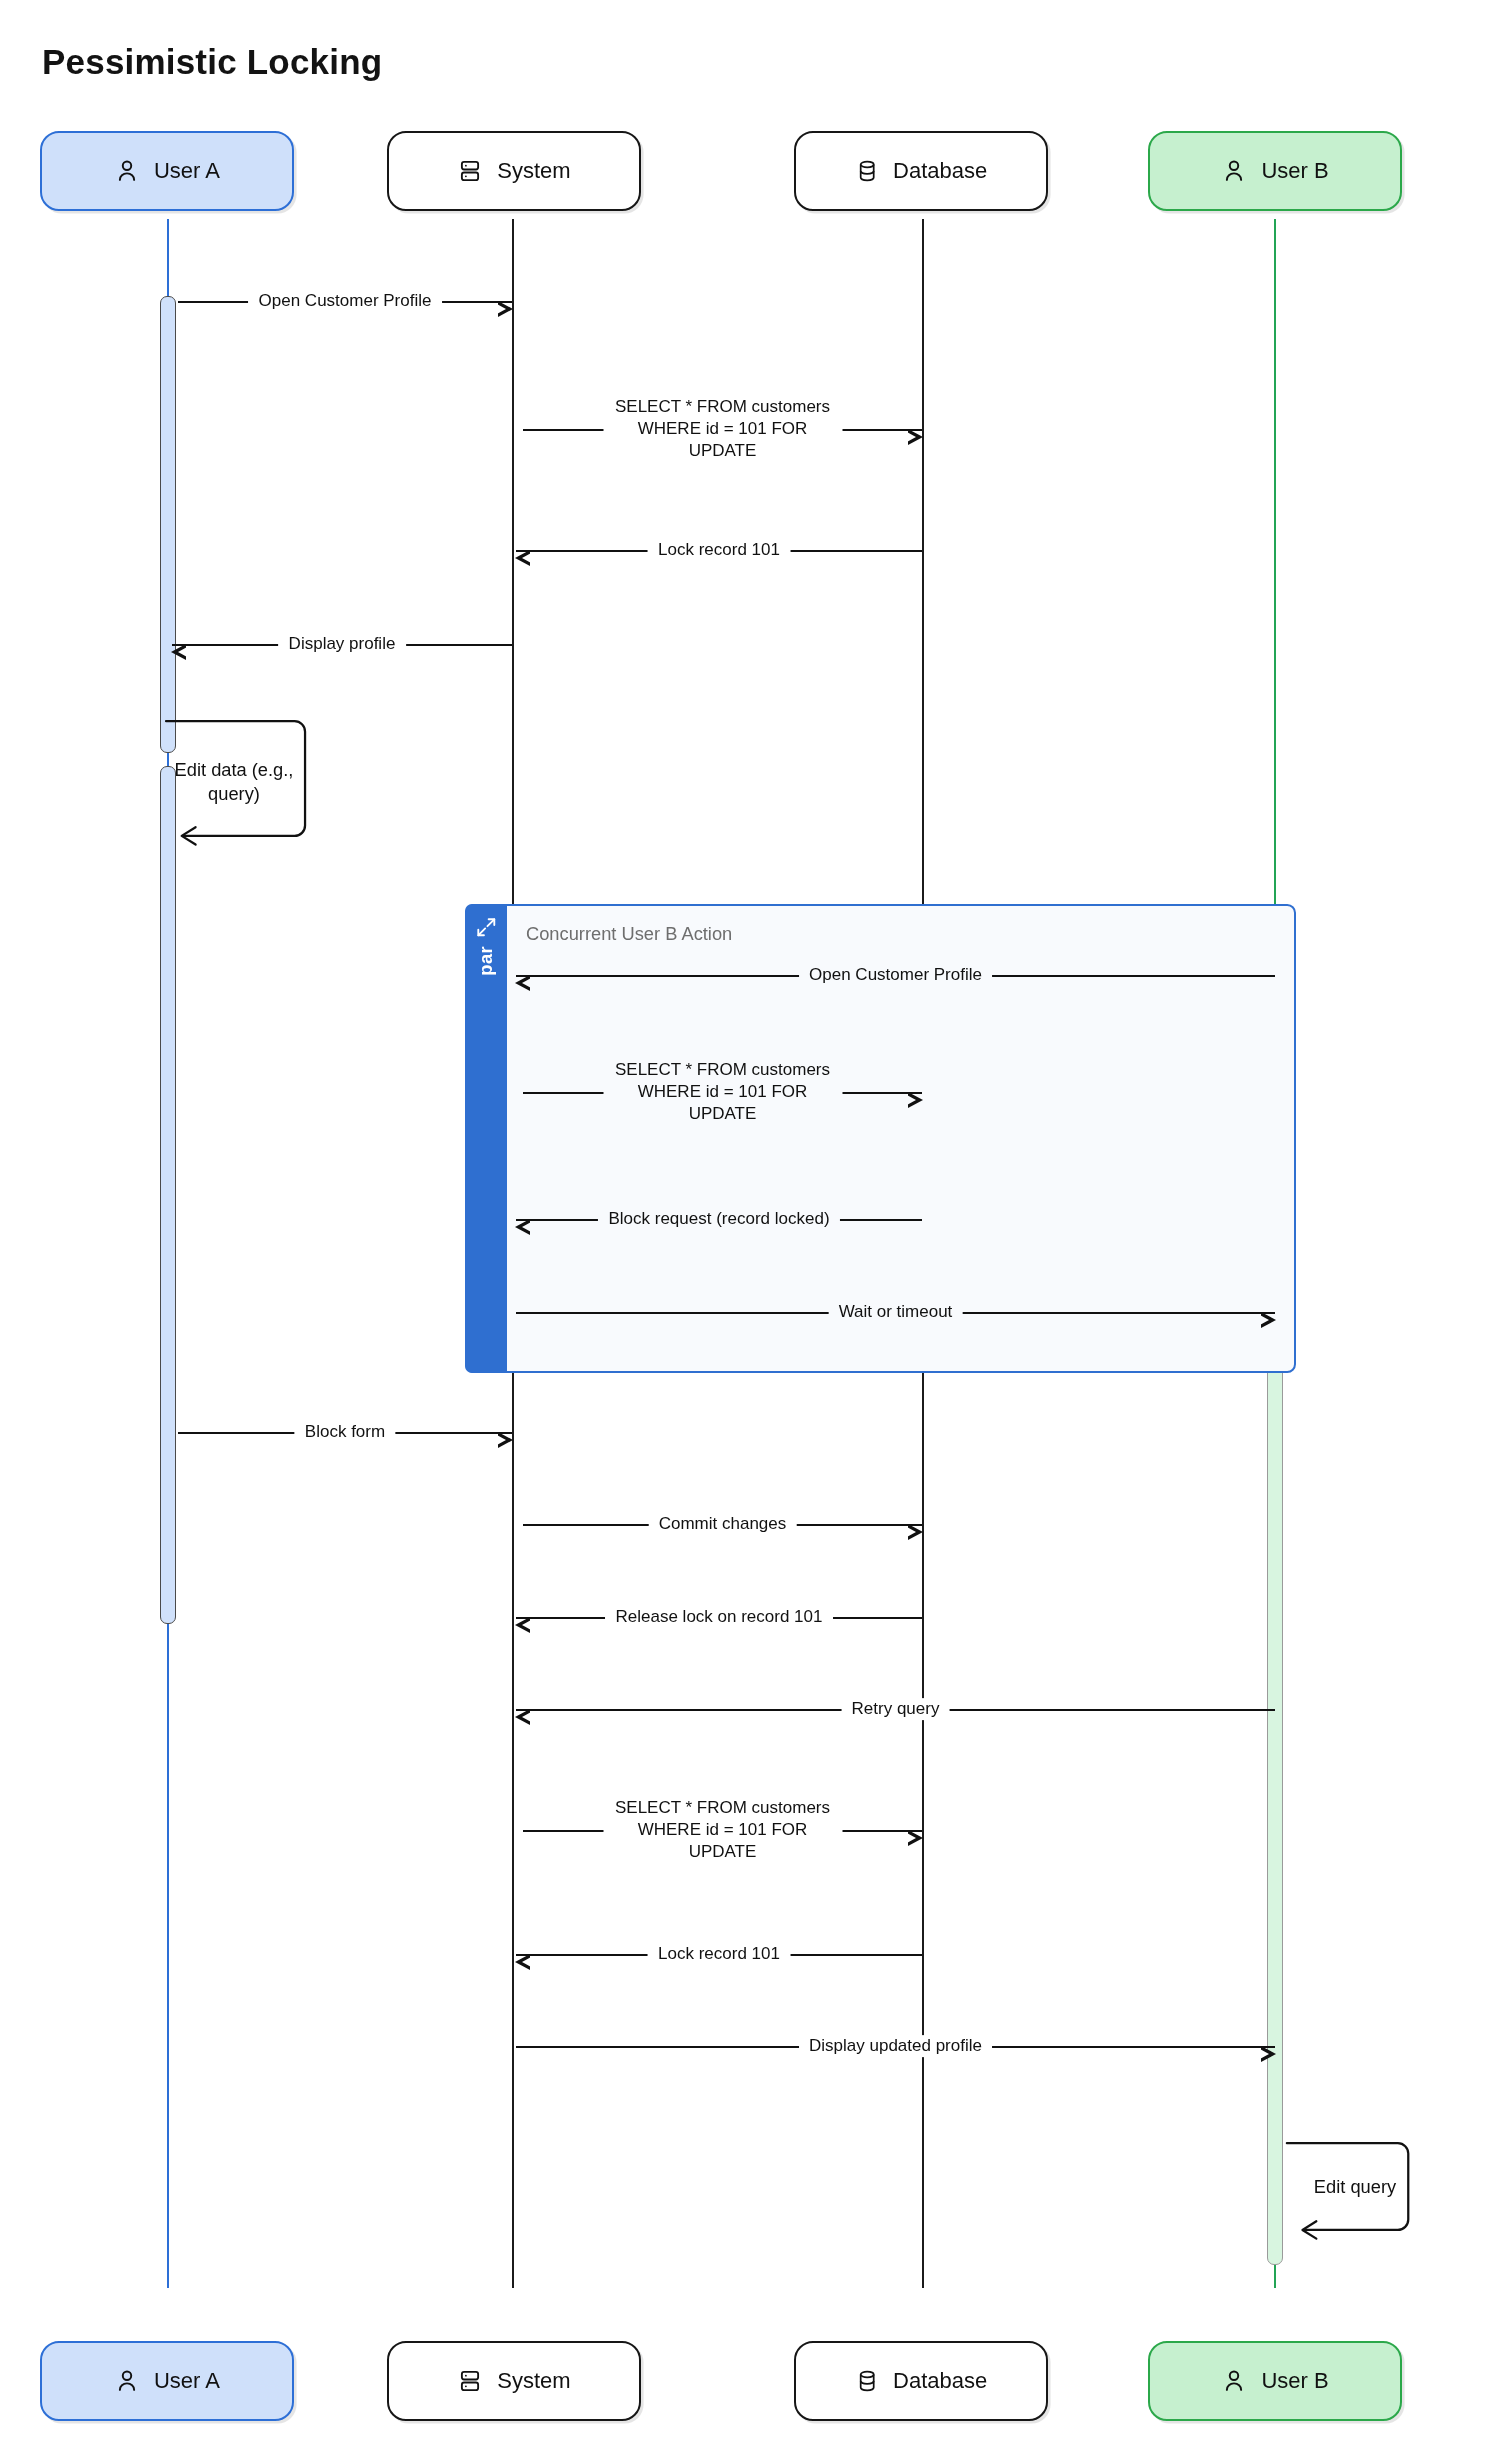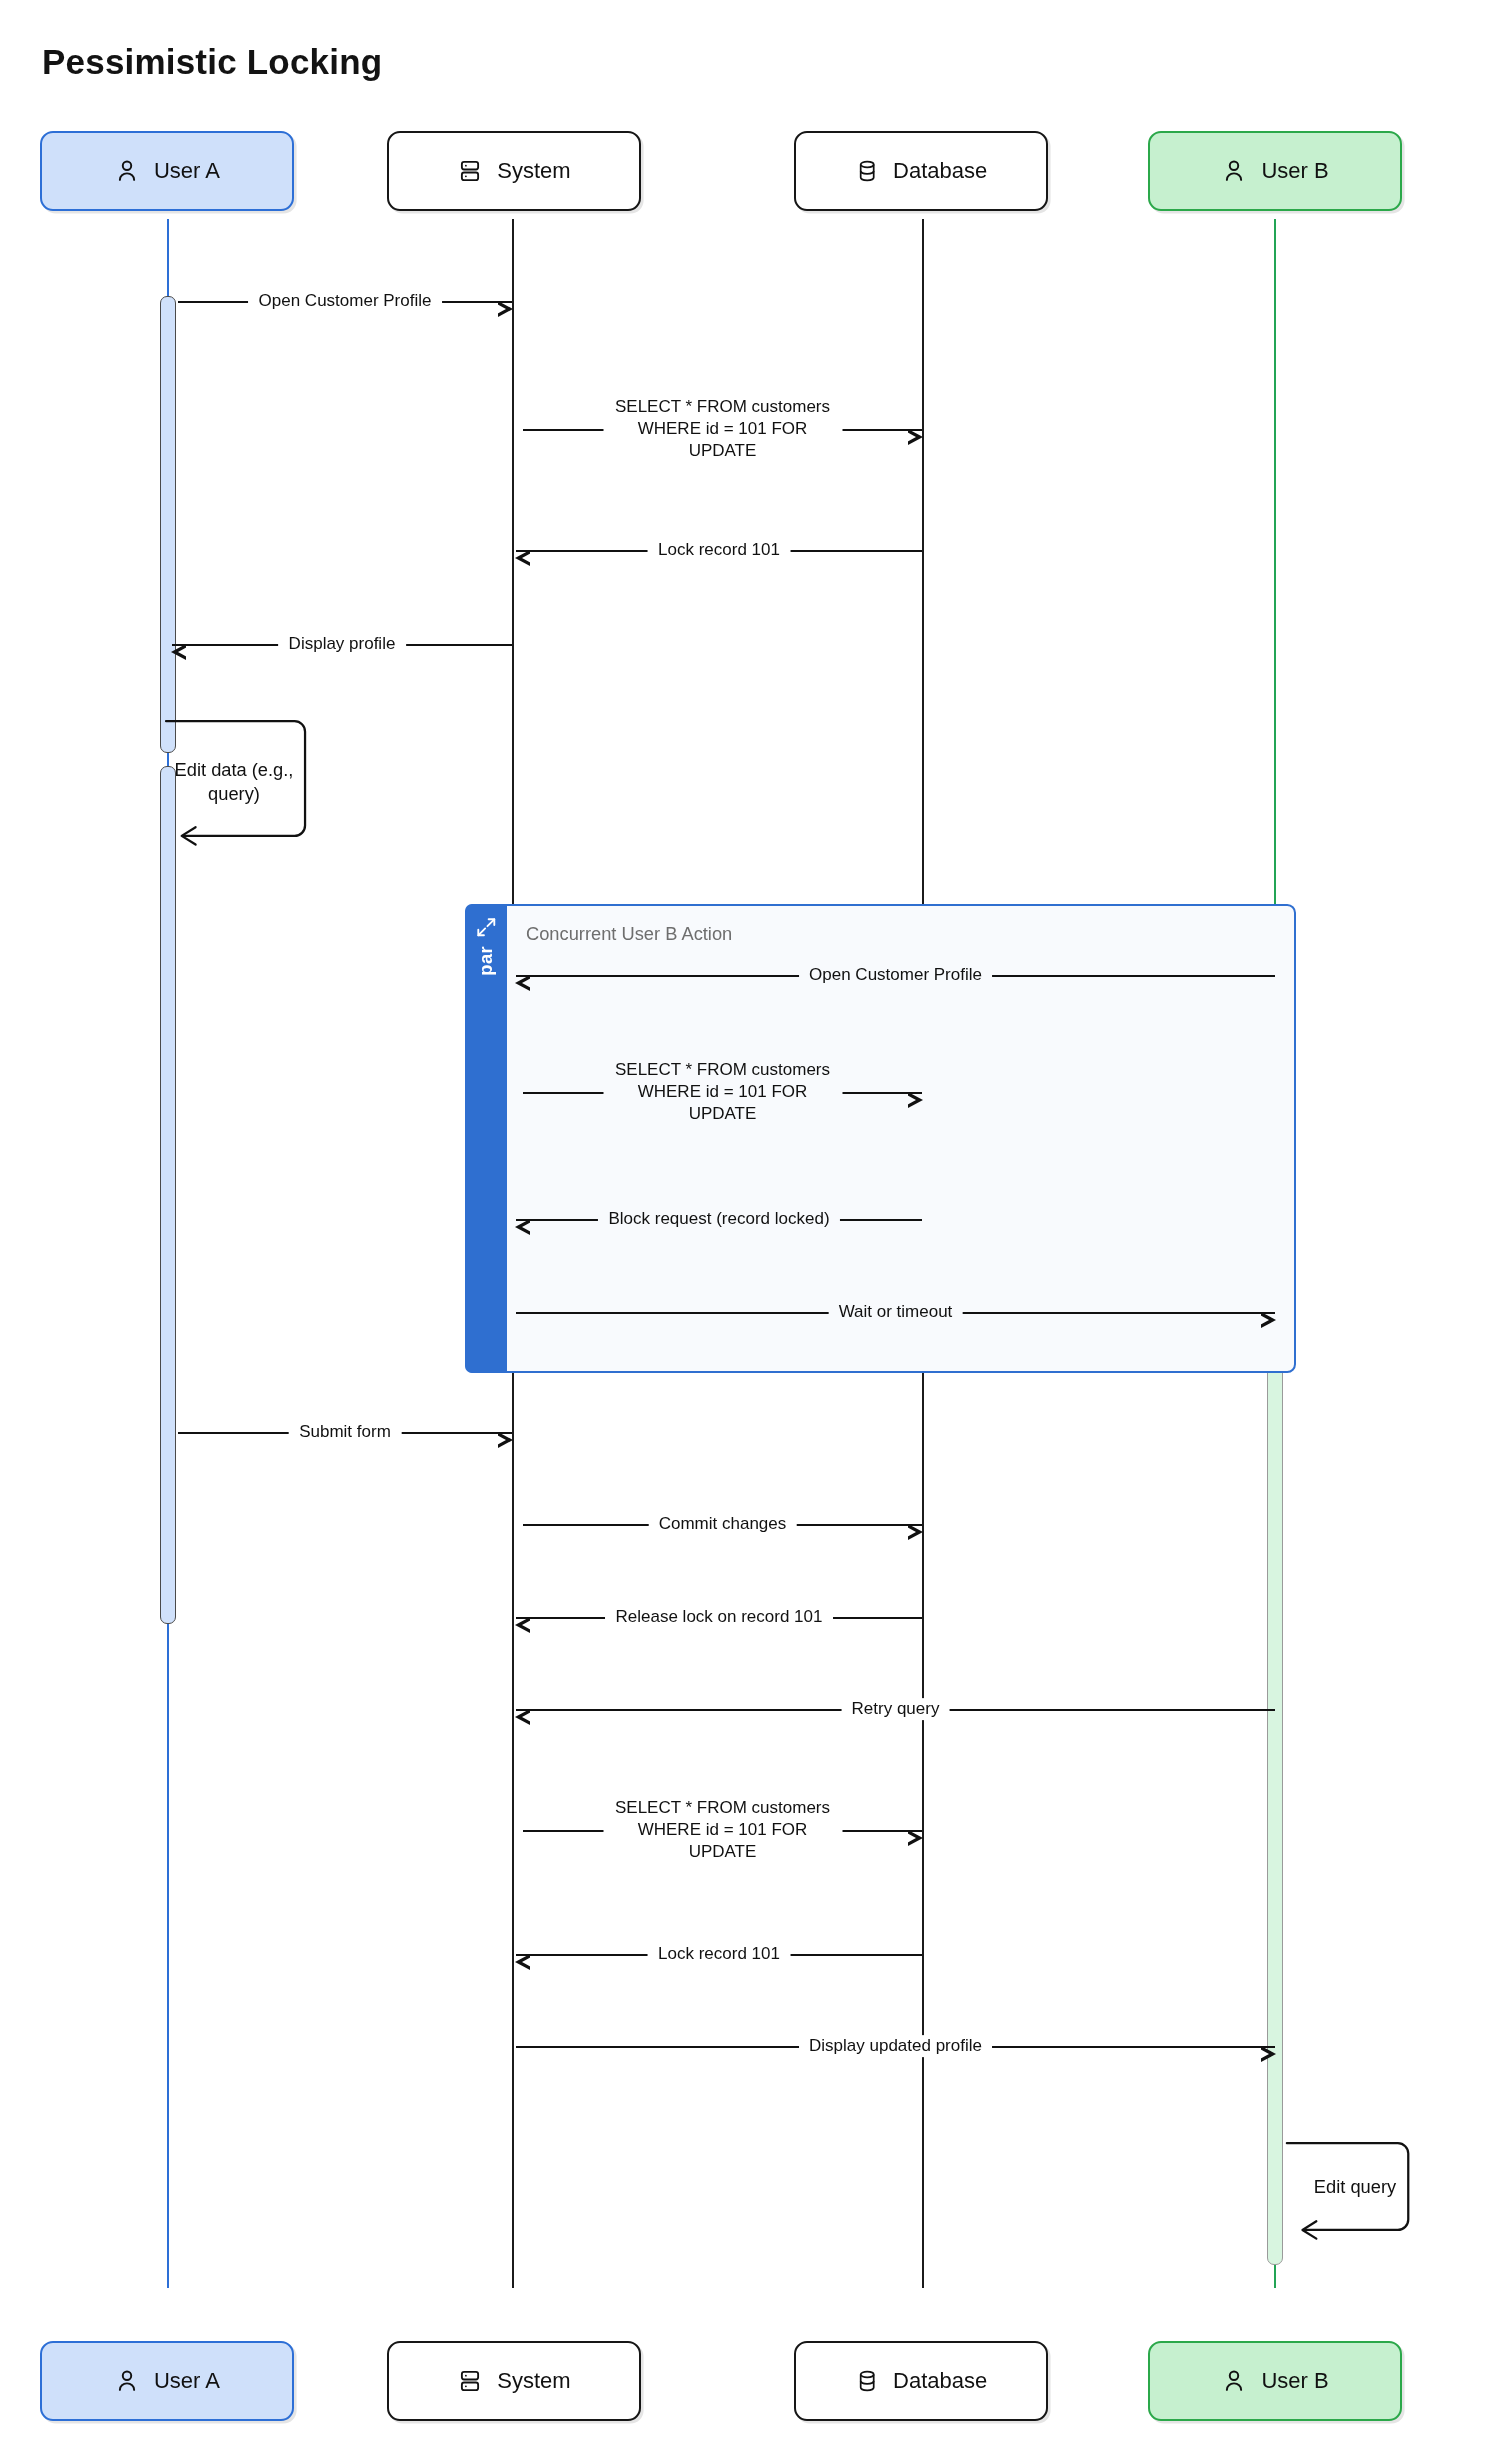--- a/index.html
+++ b/index.html
@@ -15,21 +15,21 @@
 
   
   .lifeline{position:absolute;width:1.7px;}
   .lifeline.dark{background:#1b1b1b;}
   .lifeline.blue{background:#2d6fd6;}
   .lifeline.green{background:#23a455;}
 
   
   .actor-box{
     position:absolute;box-sizing:border-box;
-    height:80px;border-radius:13px;
+    height:80px;border-radius:19px;
     display:flex;align-items:center;justify-content:center;gap:14px;
     background:#ffffff;border:2.2px solid #161616;
     box-shadow:2.6px 2.6px 0 rgba(0,0,0,.10);
     font-size:22px;color:#111111;
   }
   .actor-box.blue{background:#cfe0fa;border-color:#2d6fd6;}
   .actor-box.green{background:#c6f0cf;border-color:#2ba84a;}
   .actor-label{white-space:nowrap;line-height:1;}
   .actor-ico{flex:0 0 auto;display:block;}
 
@@ -241,21 +241,21 @@
 
   <div class="msg onpar" style="left:516px; top:1312px; width:759px;">
     <div class="ln"></div>
     <div class="head r"></div>
     <div class="cap">Wait or timeout</div>
   </div>
 
   <div class="msg" style="left:178px; top:1432px; width:334px;">
     <div class="ln"></div>
     <div class="head r"></div>
-    <div class="cap">Submit form</div>
+    <div class="cap">Block form</div>
   </div>
 
   <div class="msg" style="left:523px; top:1524px; width:399px;">
     <div class="ln"></div>
     <div class="head r"></div>
     <div class="cap">Commit changes</div>
   </div>
 
   <div class="msg" style="left:516px; top:1617px; width:406px;">
     <div class="ln"></div>

